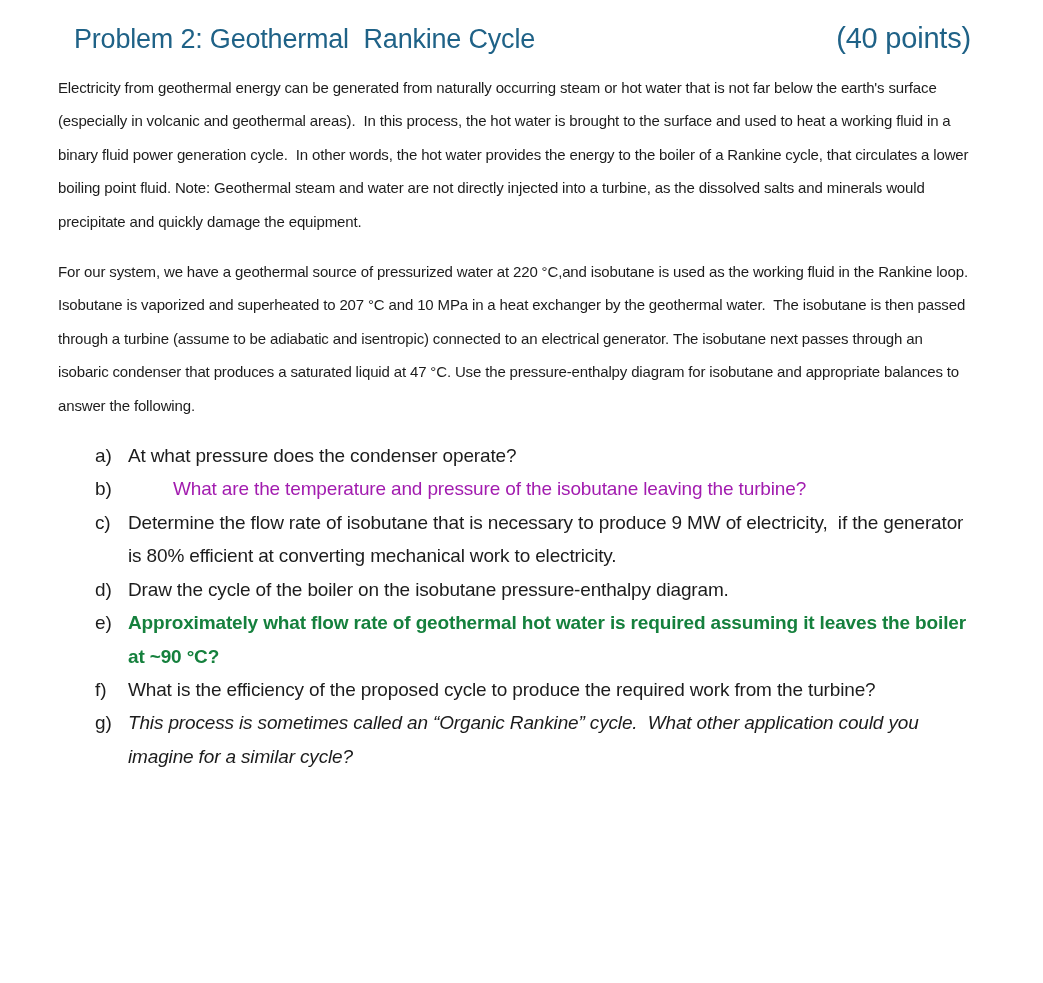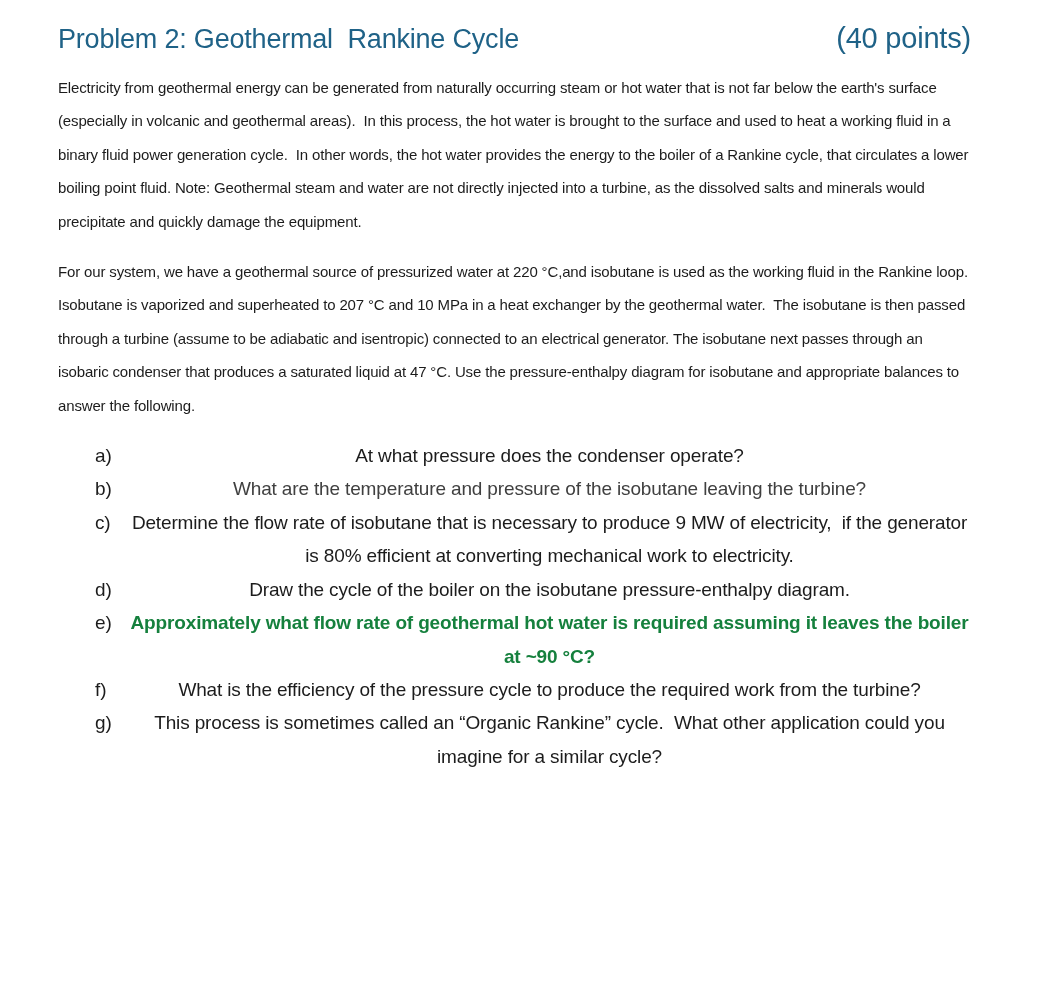--- a/index.html
+++ b/index.html
@@ -17,21 +17,21 @@
     box-sizing: border-box;
     width: 1043px;
     height: 983px;
     padding: 22px 72px 0 58px;
     background: #ffffff;
   }
   .header-row {
     display: flex;
     justify-content: space-between;
     align-items: baseline;
-    margin: 0 0 16px 0;
+    margin: 0 0 16px 16px;
   }
   .doc-title {
     margin: 0;
     font-size: 27px;
     font-weight: 400;
     letter-spacing: -0.2px;
     white-space: pre-wrap;
   }
   .doc-points {
     font-size: 29px;
@@ -55,21 +55,20 @@
     line-height: 33.4px;
     letter-spacing: -0.15px;
   }
   .q-label {
     flex: 0 0 33px;
     width: 33px;
   }
   .q-text {
     flex: 1;
     white-space: pre-wrap;
-    text-align: center;
   }
 </style>
 </head>
 <body style="background: rgb(255, 255, 255);">
 
 <div class="page">
 
   <div class="header-row">
     <h1 class="doc-title" style="color: rgb(31, 98, 135);">Problem 2: Geothermal  Rankine Cycle</h1>
     <span class="doc-points" style="color: rgb(31, 98, 135);">(40 points)</span>
@@ -81,42 +80,42 @@
 
   <div class="questions">
 
     <div class="q-item">
       <span class="q-label" style="color: rgb(28, 28, 28);">a)</span>
       <span class="q-text" style="color: rgb(28, 28, 28);">At what pressure does the condenser operate?</span>
     </div>
 
     <div class="q-item">
       <span class="q-label" style="color: rgb(28, 28, 28);">b)</span>
-      <span class="q-text" style="color: #404040;">What are the temperature and pressure of the isobutane leaving the turbine?</span>
+      <span class="q-text" style="color: #a21caf; margin-left: 45px;">What are the temperature and pressure of the isobutane leaving the turbine?</span>
     </div>
 
     <div class="q-item">
       <span class="q-label" style="color: rgb(28, 28, 28);">c)</span>
       <span class="q-text" style="color: rgb(28, 28, 28);">Determine the flow rate of isobutane that is necessary to produce 9 MW of electricity,  if the generator is 80% efficient at converting mechanical work to electricity.</span>
     </div>
 
     <div class="q-item">
       <span class="q-label" style="color: rgb(28, 28, 28);">d)</span>
       <span class="q-text" style="color: rgb(28, 28, 28);">Draw the cycle of the boiler on the isobutane pressure-enthalpy diagram.</span>
     </div>
 
     <div class="q-item">
       <span class="q-label" style="color: rgb(28, 28, 28);">e)</span>
       <span class="q-text" style="color: #15803d; font-weight: bold;">Approximately what flow rate of geothermal hot water is required assuming it leaves the boiler at ~90 °C?</span>
     </div>
 
     <div class="q-item">
       <span class="q-label" style="color: rgb(28, 28, 28);">f)</span>
-      <span class="q-text" style="color: rgb(28, 28, 28);">What is the efficiency of the pressure cycle to produce the required work from the turbine?</span>
+      <span class="q-text" style="color: rgb(28, 28, 28);">What is the efficiency of the proposed cycle to produce the required work from the turbine?</span>
     </div>
 
     <div class="q-item">
       <span class="q-label" style="color: rgb(28, 28, 28);">g)</span>
-      <span class="q-text" style="color: rgb(28, 28, 28);">This process is sometimes called an “Organic Rankine” cycle.  What other application could you imagine for a similar cycle?</span>
+      <span class="q-text" style="color: rgb(28, 28, 28); font-style: italic;">This process is sometimes called an “Organic Rankine” cycle.  What other application could you imagine for a similar cycle?</span>
     </div>
 
   </div>
 </div>
 
 </body></html>

